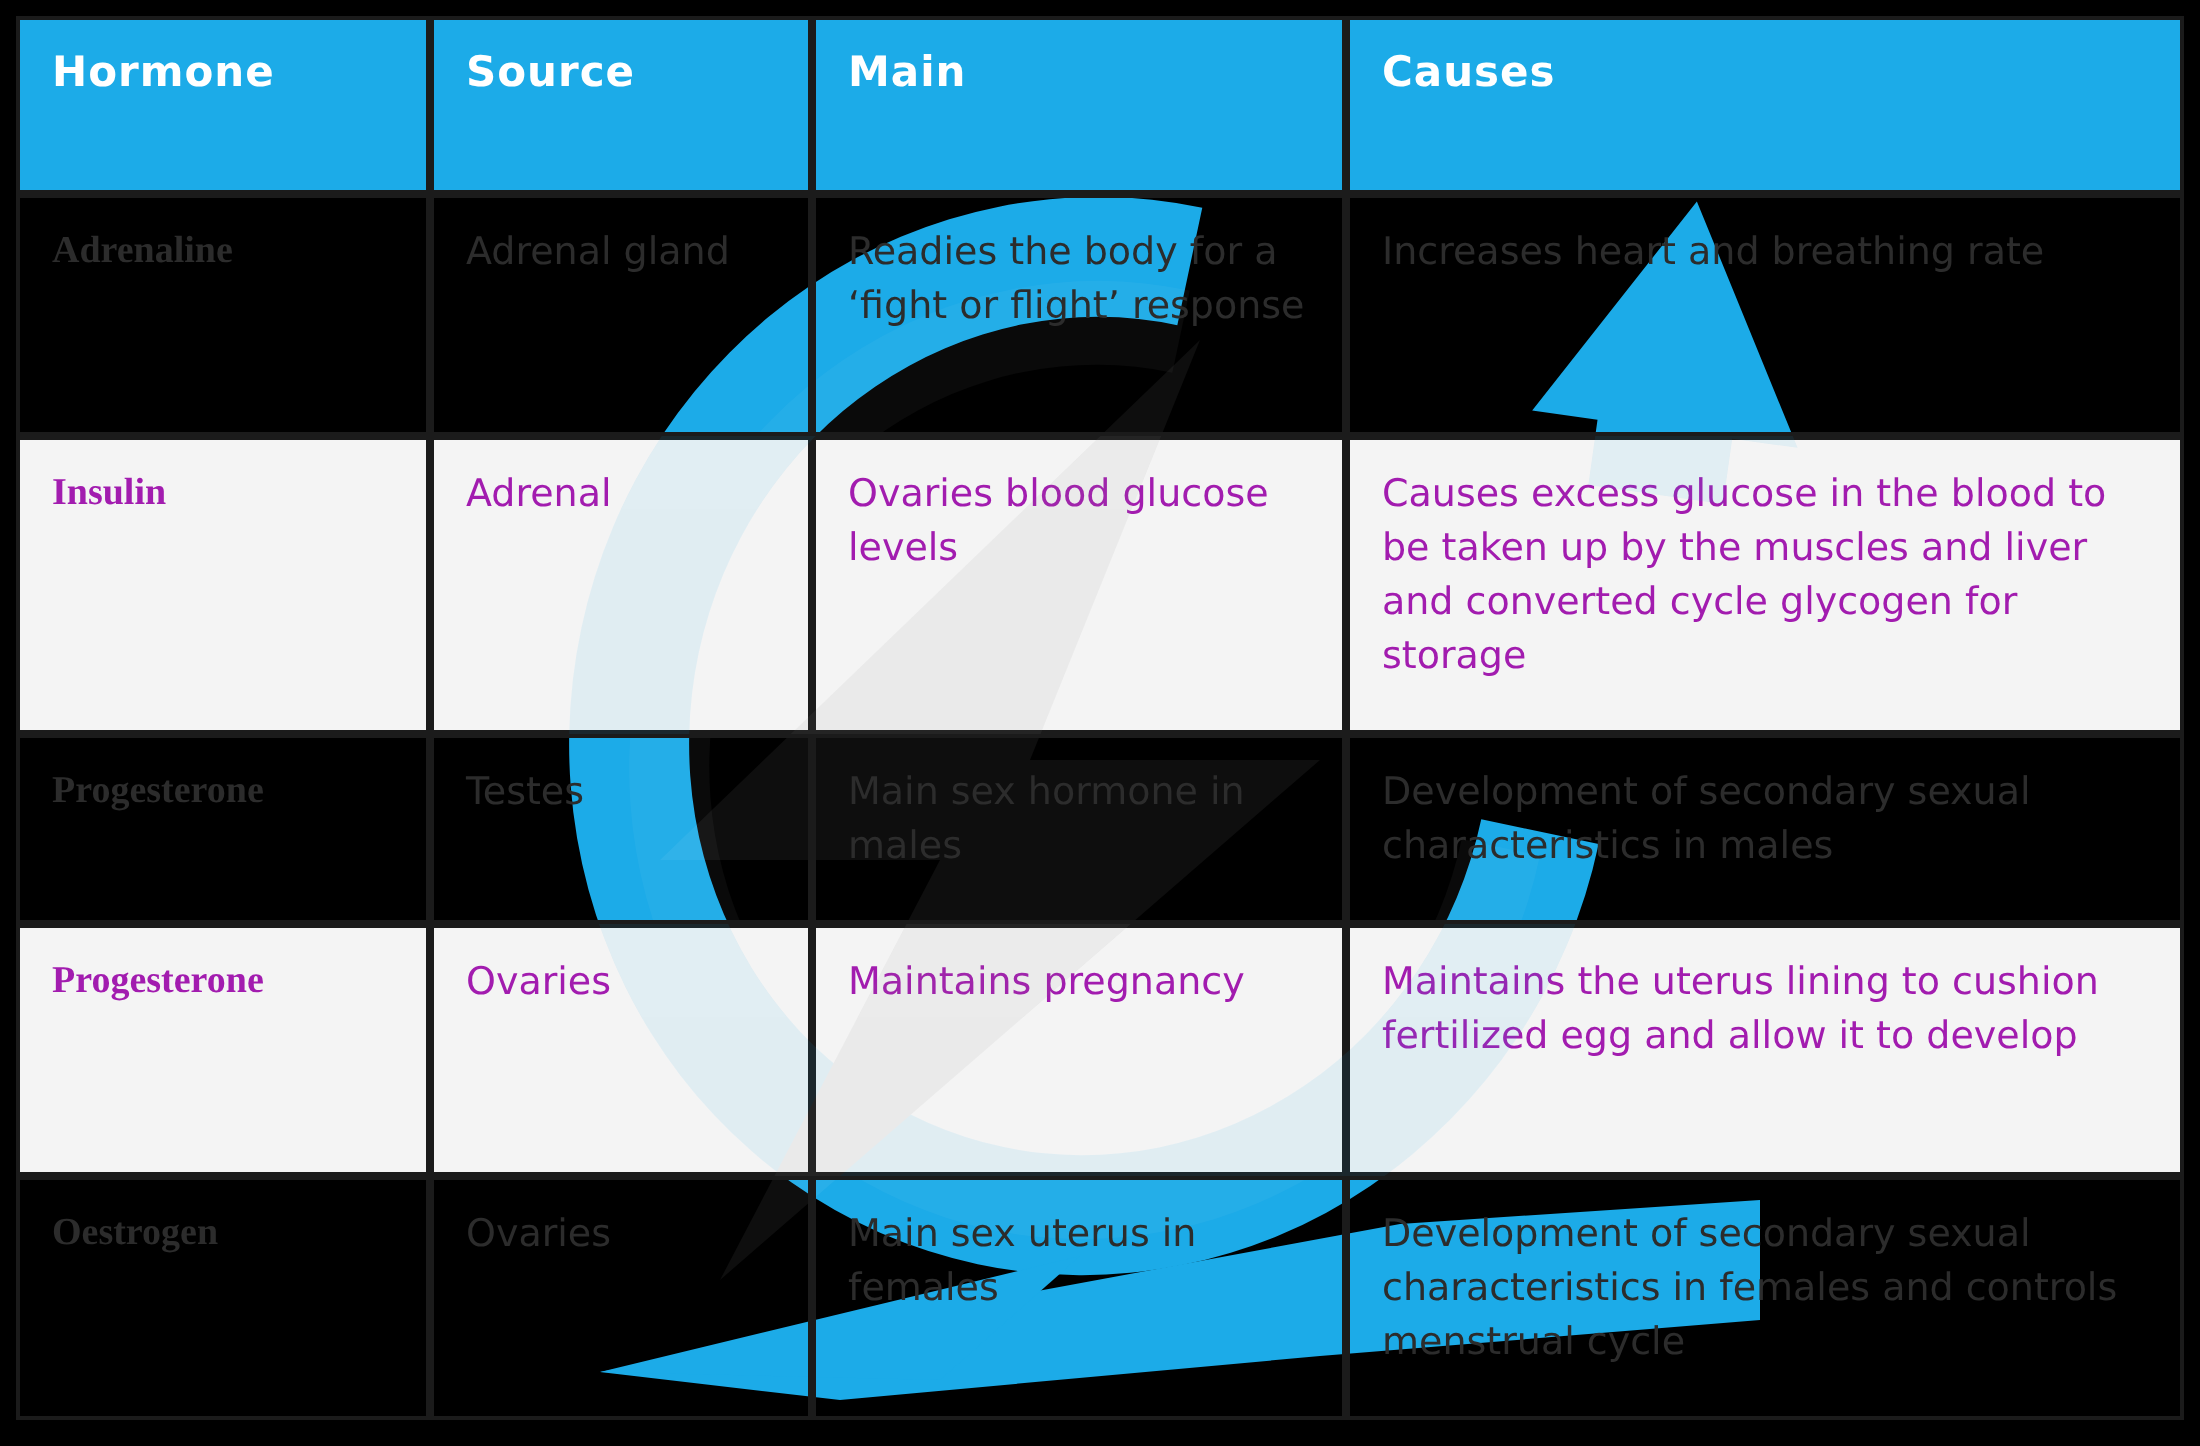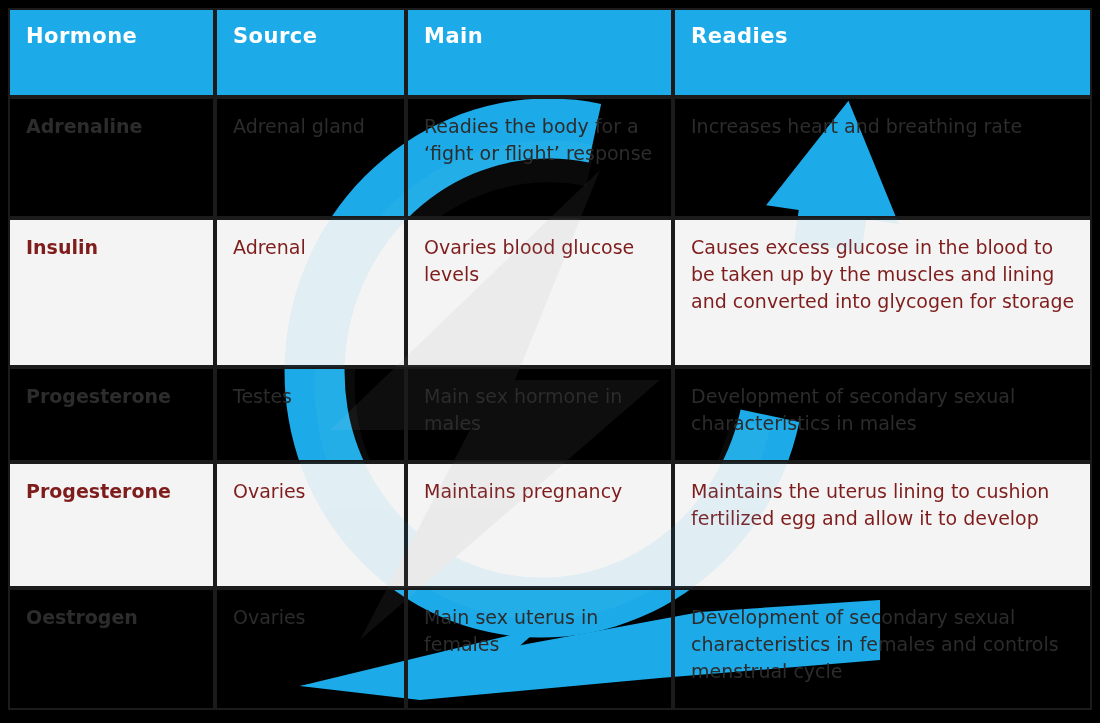--- a/index.html
+++ b/index.html
@@ -62,30 +62,30 @@
   }
 
   
   tbody tr.row-dark td{
     background:transparent;          
     color:#2c2c2c;
     border-color:#1b1b1b;
   }
   tbody tr.row-light td{
     background:#f4f4f4;
-    color:#7f1d1d;
+    color:#a21caf;
     border-color:#1b1b1b;
   }
 
   tbody td{
     font-size:19px;
     line-height:1.42;
   }
 
-  tbody td.col-hormone{ font-weight:bold; }
+  tbody td.col-hormone{ font-weight:bold;font-family:Liberation Serif, serif; }
   tbody tr.row-dark td.col-hormone{ color:#2c2c2c; }
 
   
   col.c1{width:207px;}
   col.c2{width:191px;}
   col.c3{width:267px;}
   col.c4{width:419px;}
 
   
   tr.r1 td{height:121px;}
@@ -153,37 +153,37 @@
       <col class="c1">
         <col class="c2">
         <col class="c3">
         <col class="c4">
     </colgroup>
     <thead>
       <tr>
         <th>Hormone</th>
         <th>Source</th>
         <th>Main</th>
-        <th>Readies</th>
+        <th>Causes</th>
       </tr>
     </thead>
     <tbody>
 
       <tr class="row-dark r1">
         <td class="col-hormone">Adrenaline</td>
         <td class="col-source">Adrenal gland</td>
         <td class="col-role">Readies the body for a ‘fight or flight’ response</td>
         <td class="col-effect">Increases heart and breathing rate</td>
       </tr>
 
       <tr class="row-light r2">
         <td class="col-hormone">Insulin</td>
         <td class="col-source">Adrenal</td>
         <td class="col-role">Ovaries blood glucose levels</td>
-        <td class="col-effect">Causes excess glucose in the blood to be taken up by the muscles and lining and converted into glycogen for storage</td>
+        <td class="col-effect">Causes excess glucose in the blood to be taken up by the muscles and liver and converted cycle glycogen for storage</td>
       </tr>
 
       <tr class="row-dark r3">
         <td class="col-hormone">Progesterone</td>
         <td class="col-source">Testes</td>
         <td class="col-role">Main sex hormone in males</td>
         <td class="col-effect">Development of secondary sexual characteristics in males</td>
       </tr>
 
       <tr class="row-light r4">

